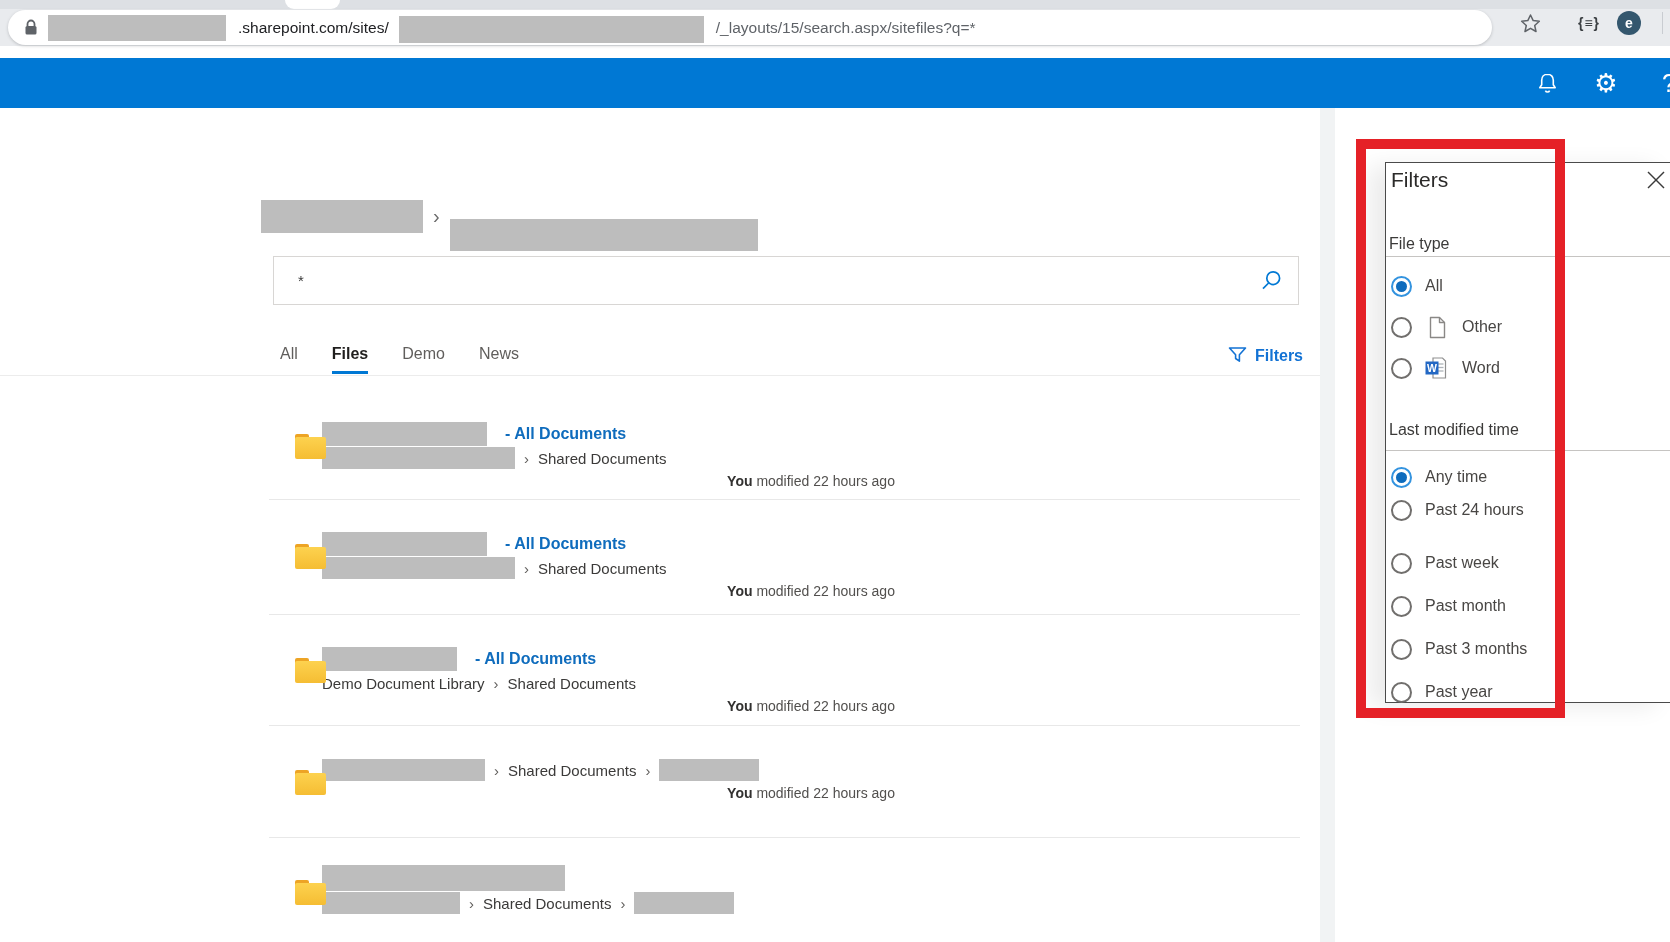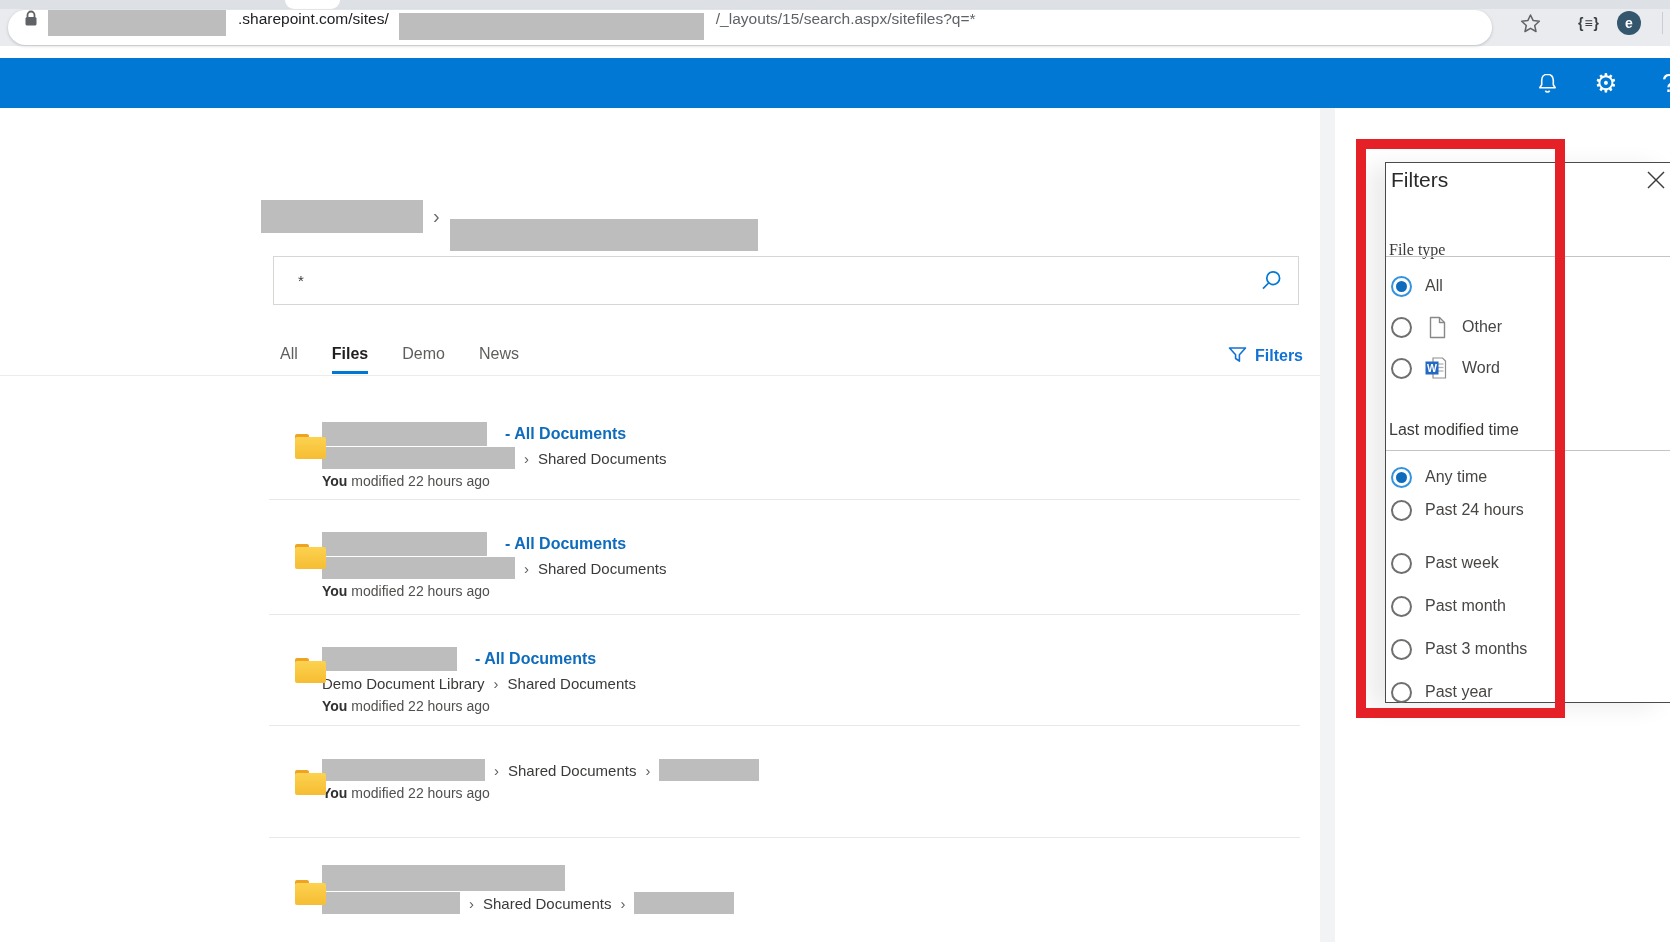--- a/index.html
+++ b/index.html
@@ -4,21 +4,21 @@
 <style>
   html,body{margin:0;padding:0;background:#fff;}
   .screen{position:relative;width:1670px;height:942px;overflow:hidden;background:#fff;
           font-family:"Liberation Sans",sans-serif;-webkit-font-smoothing:antialiased;}
 
   
   .chrome{position:absolute;top:0;left:0;width:1670px;height:46px;background:#e9ebee;}
   .tabstrip{position:absolute;top:0;left:0;width:1670px;height:9px;background:#dde0e4;}
   .tab-fragment{position:absolute;top:0;left:285px;width:55px;height:9px;background:#fff;border-radius:0 0 9px 9px;}
   .omnibox{position:absolute;top:10px;left:8px;width:1484px;height:35px;background:#fff;border-radius:18px;
-           box-shadow:0 1px 3px rgba(60,64,67,.25);display:flex;padding:0 0 0 16px;box-sizing:border-box;gap:10px;}
+           box-shadow:0 1px 3px rgba(60,64,67,.25);display:flex;align-items:center;padding:0 0 0 16px;box-sizing:border-box;gap:10px;}
   .redact{background:#bdbdbd;display:inline-block;}
   .url-redact1{width:178px;height:26px;}
   .url-redact2{width:305px;height:27px;margin-top:3px;}
   .url-domain{font-size:15.5px;color:#202124;white-space:nowrap;margin-left:2px;}
   .url-path{font-size:15.5px;color:#5f6368;white-space:nowrap;margin-left:2px;}
   .chrome-right-icon{position:absolute;top:0;height:46px;display:flex;align-items:center;color:#5f6368;}
   .ext-badge{font-size:14px;font-weight:700;letter-spacing:1px;color:#3c4043;}
   .profile-badge{width:24px;height:24px;border-radius:50%;background:#34576e;color:#fff;font-size:14px;font-weight:700;
                  display:flex;align-items:center;justify-content:center;}
   .chrome-divider{position:absolute;left:1662px;top:12px;width:1px;height:22px;background:#c9ccd1;}
@@ -54,21 +54,21 @@
   .rrow.last{border-bottom:none;}
   .folder{position:absolute;left:26px;width:31px;height:25px;}
   .folder .ftab{position:absolute;top:0;left:0;width:14px;height:8px;background:#eda425;border-radius:2px 2px 0 0;}
   .folder .fbody{position:absolute;top:3px;left:0;width:31px;height:22px;background:linear-gradient(#fdd24f,#f5bd33);border-radius:2px;}
   .title-line{display:flex;align-items:center;gap:18px;height:24px;}
   .title-redact{background:#bdbdbd;}
   .title-link{font-size:16px;font-weight:600;color:#0f6cbd;white-space:nowrap;}
   .crumb-line{display:flex;align-items:center;gap:9px;height:24px;font-size:15px;color:#3b3a39;}
   .crumb-redact{background:#bdbdbd;height:22px;}
   .crumb-sep{color:#605e5c;font-size:15px;}
-  .modified-line{margin-top:3px;font-size:14px;color:#52504e;}
+  .modified-line{margin-top:3px;font-size:14px;color:#52504e;text-align:center;}
   .modified-by{font-weight:700;color:#323130;}
 
   
   .scroll-strip{position:absolute;left:1320px;top:108px;width:15px;height:834px;background:#f1f3f4;}
   .panel{position:absolute;left:1385px;top:162px;width:285px;height:539px;background:#fff;
          border:1px solid #4a4a4a;border-right:none;box-sizing:content-box;
          box-shadow:-16px 4px 22px rgba(0,0,0,.08);}
   .panel-title{position:absolute;left:5px;top:5px;font-size:21px;color:#2b2a29;}
   .panel-close{position:absolute;left:260px;top:7px;width:20px;height:20px;display:flex;}
   .section-label{position:absolute;left:3px;font-size:16px;color:#3b3a39;}
@@ -266,21 +266,21 @@
 
   <div class="panel">
     <div class="panel-title">Filters</div>
     <div class="panel-close">
       <svg width="20" height="20" viewBox="0 0 20 20">
           <line x1="2" y1="2" x2="18" y2="18" stroke="#3b3b3b" stroke-width="1.4"></line>
           <line x1="18" y1="2" x2="2" y2="18" stroke="#3b3b3b" stroke-width="1.4"></line>
         </svg>
     </div>
 
-    <div class="section-label" style="top:78px;font-family:Liberation Serif, serif;">File type</div>
+    <div class="section-label" style="top:72px;">File type</div>
     <div class="panel-rule" style="top:93px;"></div>
 
     <div class="opt" style="top:107px;">
       <span class="radio sel"></span>
       <span>All</span>
     </div>
     <div class="opt" style="top:148px;">
       <span class="radio"></span>
       <span class="ficon">
         <svg width="19" height="23" viewBox="0 0 19 23">

